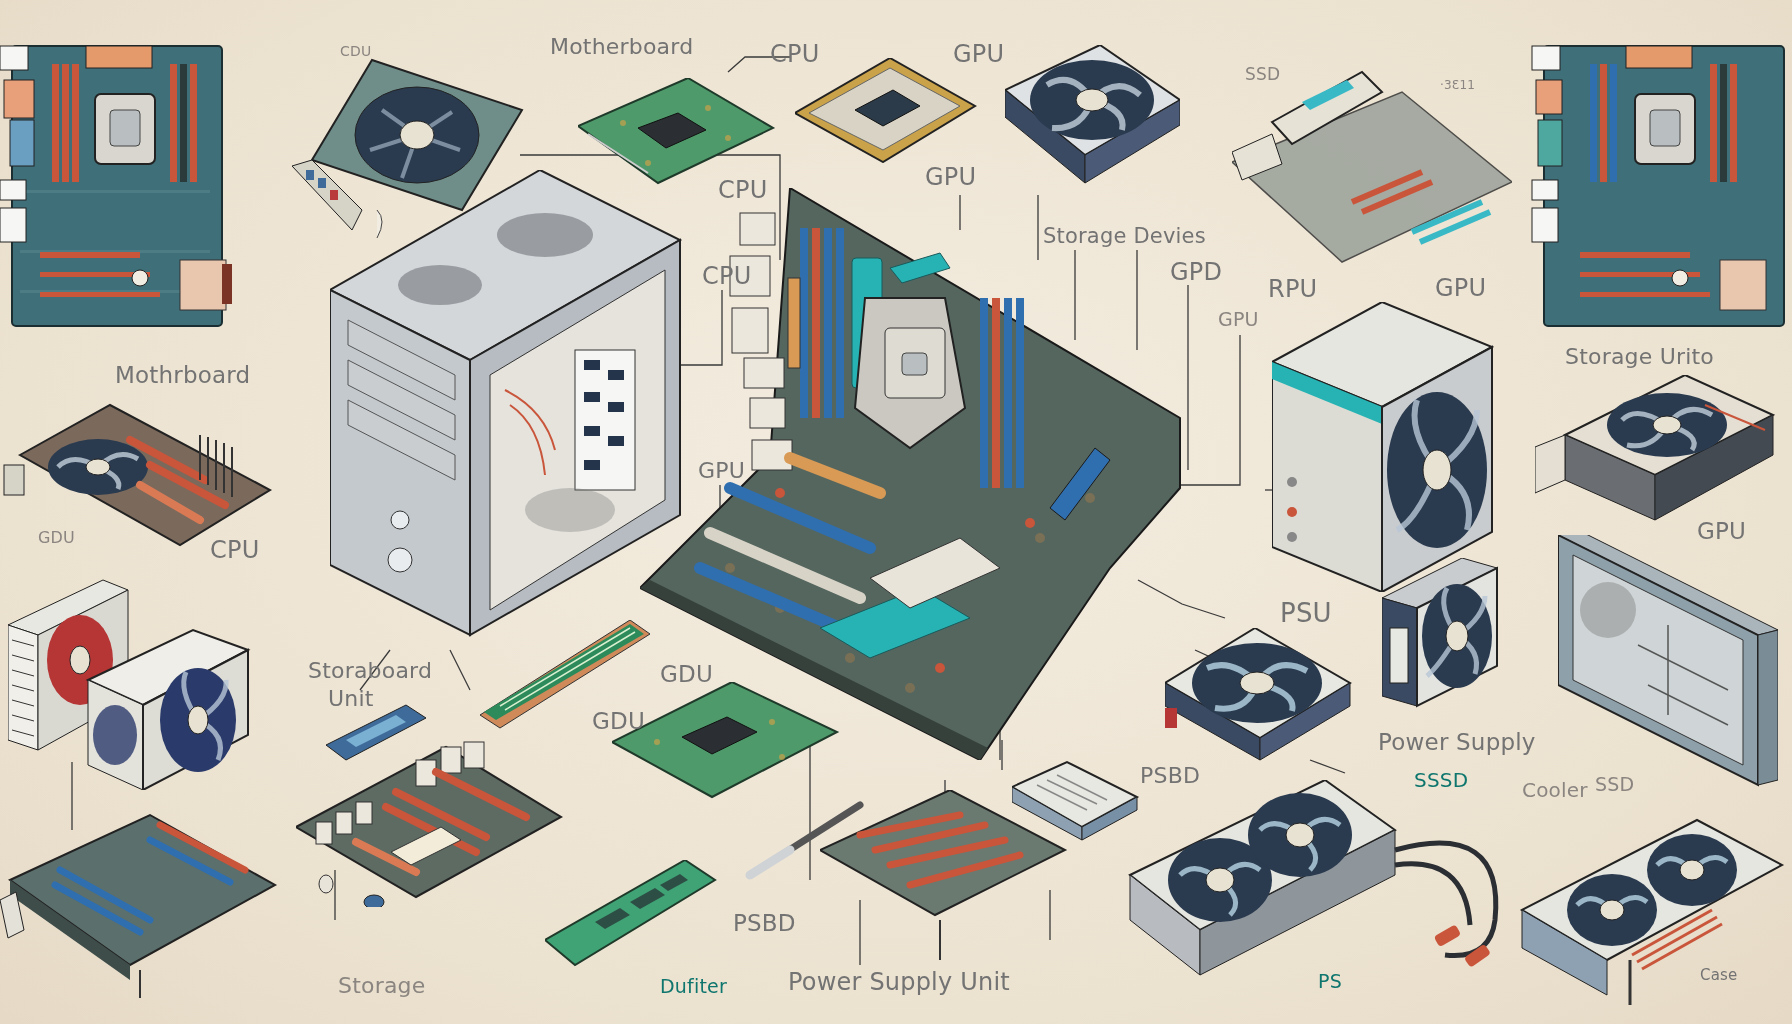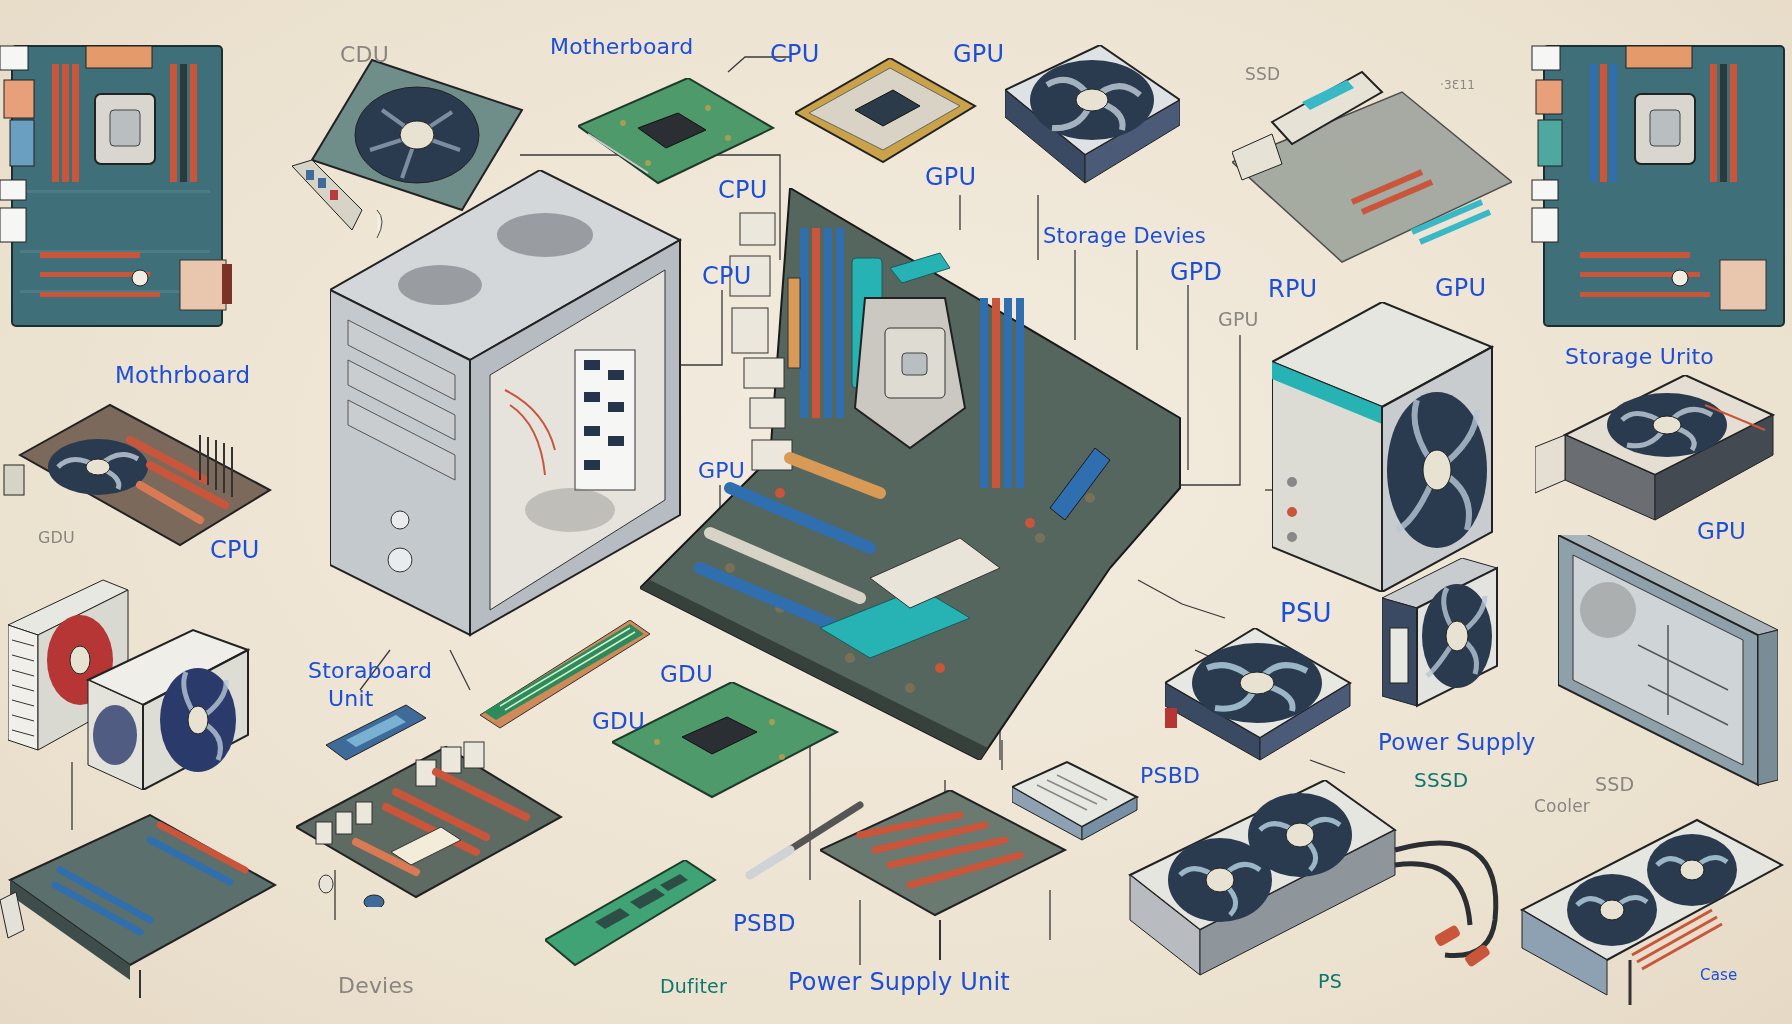--- a/index.html
+++ b/index.html
@@ -1,18 +1,18 @@
 <!DOCTYPE html>
 <html><head>
 <meta charset="utf-8">
 <style>
   html,body{margin:0;padding:0;}
   body{width:1792px;height:1024px;background:#efe6d6;position:relative;overflow:hidden;font-family:"DejaVu Sans","Liberation Sans",sans-serif;color:#1c1c1c;}
   .bg{position:absolute;inset:0;background:radial-gradient(ellipse at 50% 45%,#f3ecdf 0%,#ece2d0 70%,#e6dac6 100%);}
-  .lbl{position:absolute;white-space:nowrap;line-height:1;color:#1d4ed8;letter-spacing:0.2px;}
+  .lbl{position:absolute;white-space:nowrap;line-height:1;color:#737373;letter-spacing:0.2px;}
   .lbl.faint{color:#8a8580;}
   .lbl.ghost{color:#0f766e;}
   .comp{position:absolute;}
   svg.lines{position:absolute;inset:0;pointer-events:none;}
   svg.lines line, svg.lines polyline{stroke:#3a3a3a;stroke-width:1.3;fill:none;}
 </style>
 </head>
 <body>
 
 <div class="bg"></div>
@@ -526,21 +526,21 @@
   <polygon points="10,100 95,150 95,185 10,138" fill="#8ea1b2" stroke="#222"></polygon>
   <g stroke="#c9553b" stroke-width="3">
       <line x1="120" y1="145" x2="200" y2="100"></line>
       <line x1="125" y1="152" x2="205" y2="107"></line>
       <line x1="130" y1="159" x2="210" y2="114"></line>
     </g>
   <line x1="118" y1="150" x2="118" y2="195" stroke="#333" stroke-width="3"></line>
 </svg>
 
 <div id="labels">
-    <div class="lbl faint" style="left: 340px; top: 44px; font-size: 22px; text-align: center;">CDU</div>
+    <div class="lbl faint" style="left: 340px; top: 44px; font-size: 14px; text-align: center;">CDU</div>
     <div class="lbl" style="left: 550px; top: 36px; font-size: 22px;">Motherboard</div>
     <div class="lbl" style="left: 770px; top: 42px; font-size: 24px;">CPU</div>
     <div class="lbl" style="left: 953px; top: 42px; font-size: 24px;">GPU</div>
     <div class="lbl faint" style="left: 1245px; top: 66px; font-size: 17px;">SSD</div>
     <div class="lbl faint" style="left: 1405px; top: 79px; font-size: 12px; margin-left: 35px;">·3Ɛ11</div>
     <div class="lbl" style="left: 718px; top: 178px; font-size: 24px;">CPU</div>
     <div class="lbl" style="left: 925px; top: 165px; font-size: 24px;">GPU</div>
     <div class="lbl" style="left: 1043px; top: 226px; font-size: 21px;">Storage Devies</div>
     <div class="lbl" style="left: 1170px; top: 260px; font-size: 24px;">GPD</div>
     <div class="lbl" style="left: 1268px; top: 277px; font-size: 24px;">RPU</div>
@@ -555,20 +555,20 @@
     <div class="lbl" style="left: 1697px; top: 520px; font-size: 23px;">GPU</div>
     <div class="lbl" style="left: 1280px; top: 600px; font-size: 26px;">PSU</div>
     <div class="lbl" style="left: 308px; top: 660px; font-size: 22px; text-align: right;">Storaboard</div>
     <div class="lbl" style="left: 328px; top: 688px; font-size: 22px;">Unit</div>
     <div class="lbl" style="left: 660px; top: 663px; font-size: 23px;">GDU</div>
     <div class="lbl" style="left: 592px; top: 710px; font-size: 23px;">GDU</div>
     <div class="lbl" style="left: 1378px; top: 731px; font-size: 23px;">Power Supply</div>
     <div class="lbl" style="left: 1140px; top: 765px; font-size: 22px;">PSBD</div>
     <div class="lbl ghost" style="left: 1414px; top: 770px; font-size: 20px;">SSSD</div>
     <div class="lbl faint" style="left: 1595px; top: 775px; font-size: 19px;">SSD</div>
-    <div class="lbl faint" style="left: 1522px; top: 798px; font-size: 17px; margin-left: 12px;">Cooler</div>
+    <div class="lbl faint" style="left: 1522px; top: 780px; font-size: 20px;">Cooler</div>
     <div class="lbl" style="left: 733px; top: 912px; font-size: 23px;">PSBD</div>
-    <div class="lbl faint" style="left: 338px; top: 975px; font-size: 22px;">Devies</div>
+    <div class="lbl faint" style="left: 338px; top: 975px; font-size: 22px;">Storage</div>
     <div class="lbl ghost" style="left: 660px; top: 977px; font-size: 19px;">Dufiter</div>
     <div class="lbl" style="left: 788px; top: 970px; font-size: 24px;">Power Supply Unit</div>
     <div class="lbl ghost" style="left: 1318px; top: 972px; font-size: 19px;">PS</div>
     <div class="lbl" style="left: 1700px; top: 968px; font-size: 15px;">Case</div>
   </div>
 
 </body></html>

